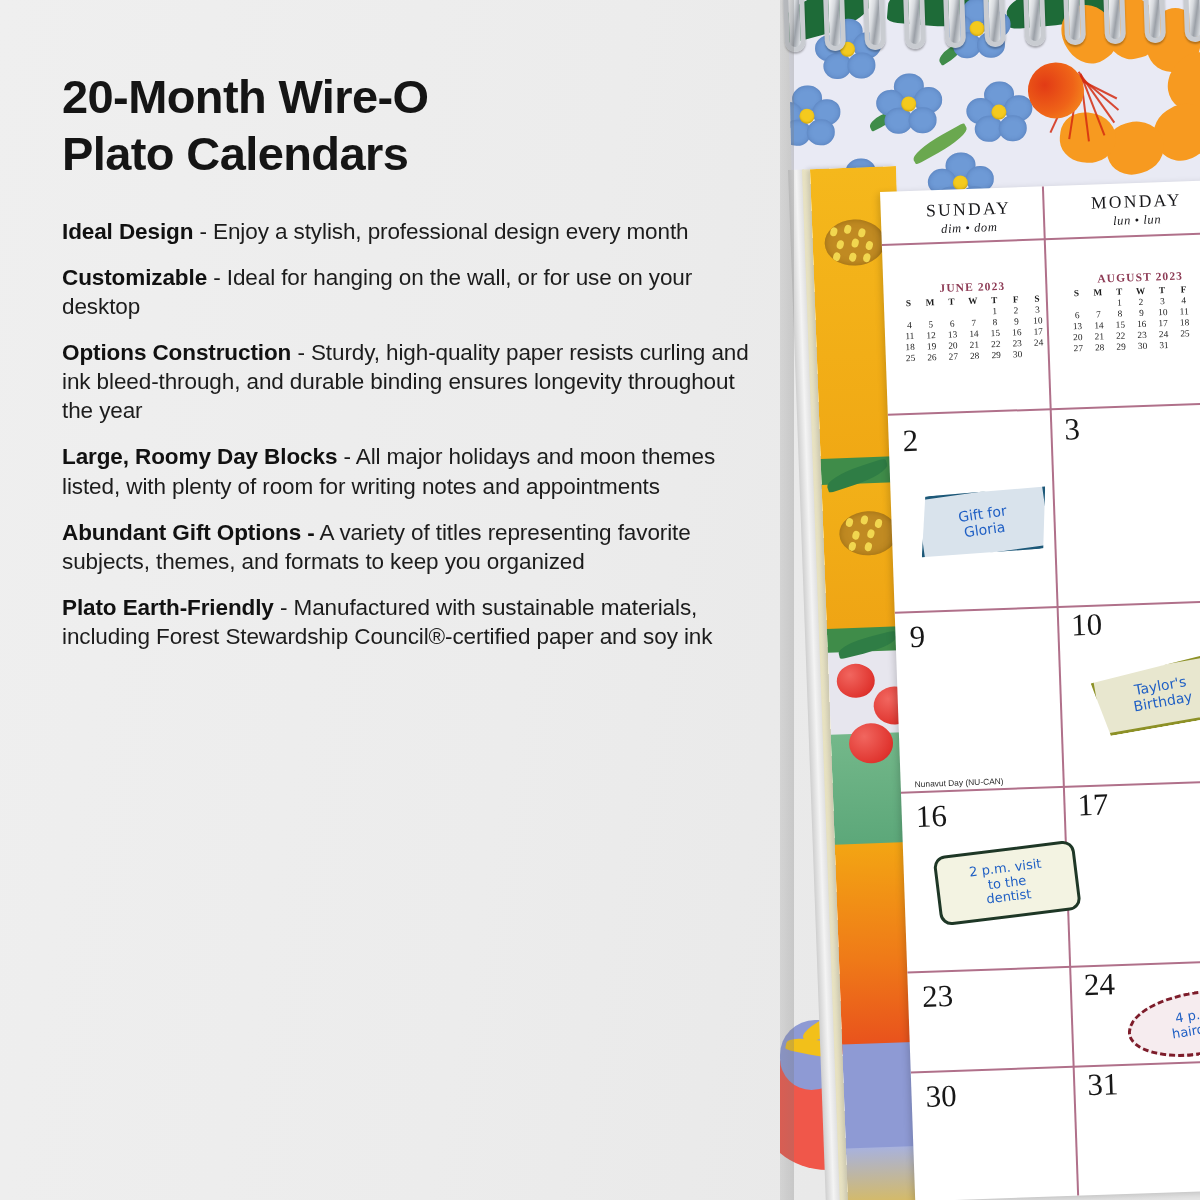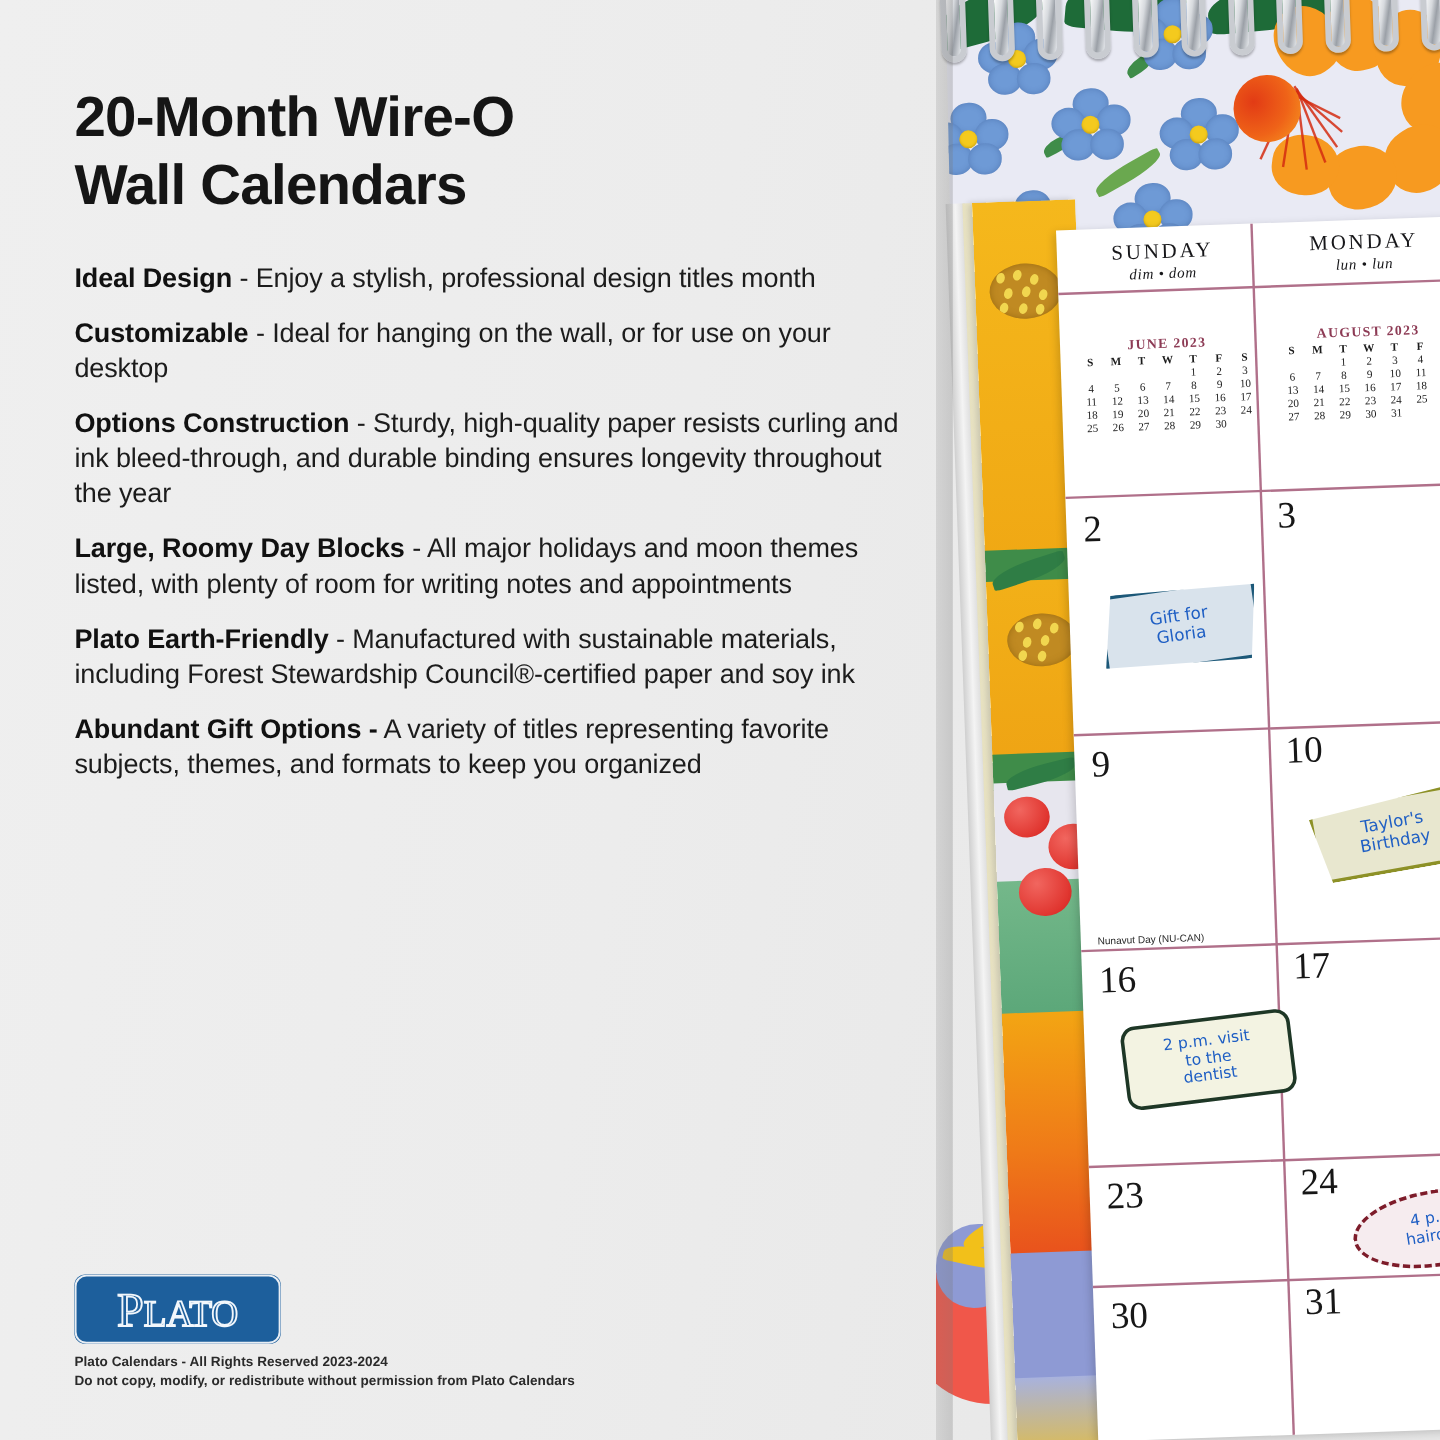--- a/index.html
+++ b/index.html
@@ -344,57 +344,45 @@
 </style>
 </head>
 <body>
 
 <div id="page">
 
   <div id="copy-panel">
 
     <h1 id="page-title">
       <span>20-Month Wire-O</span><br>
-      <span>Wall Calendars</span>
+      <span>Plato Calendars</span>
     </h1>
 
     <div id="feature-list">
       <p class="feature">
-        <span class="f-term">Ideal Design</span><span class="f-desc"> - Enjoy a stylish, professional design titles month</span>
+        <span class="f-term">Ideal Design</span><span class="f-desc"> - Enjoy a stylish, professional design every month</span>
       </p>
       <p class="feature">
         <span class="f-term">Customizable</span><span class="f-desc"> - Ideal for hanging on the wall, or for use on your desktop</span>
       </p>
       <p class="feature">
         <span class="f-term">Options Construction</span><span class="f-desc"> - Sturdy, high-quality paper resists curling and ink bleed-through, and durable binding ensures longevity throughout the year</span>
       </p>
       <p class="feature">
         <span class="f-term">Large, Roomy Day Blocks</span><span class="f-desc"> - All major holidays and moon themes listed, with plenty of room for writing notes and appointments</span>
       </p>
       <p class="feature">
-        <span class="f-term">Plato Earth-Friendly</span><span class="f-desc"> - Manufactured with sustainable materials, including Forest Stewardship Council®-certified paper and soy ink</span>
+        <span class="f-term">Abundant Gift Options -</span><span class="f-desc"> A variety of titles representing favorite subjects, themes, and formats to keep you organized</span>
       </p>
       <p class="feature">
-        <span class="f-term">Abundant Gift Options -</span><span class="f-desc"> A variety of titles representing favorite subjects, themes, and formats to keep you organized</span>
+        <span class="f-term">Plato Earth-Friendly</span><span class="f-desc"> - Manufactured with sustainable materials, including Forest Stewardship Council®-certified paper and soy ink</span>
       </p>
     </div>
   </div>
 
-  <div id="brand-block">
-    <div id="plato-logo">
-      <svg width="172" height="58" viewBox="0 0 172 58">
-        <rect x="1" y="1" width="170" height="56" rx="9" fill="#1d5f9c" stroke="#e9eef4" stroke-width="1.6"></rect>
-        <text x="86" y="43" text-anchor="middle" font-family="Liberation Serif, serif" font-size="40" fill="none" stroke="#f2f7fc" stroke-width="1.5" letter-spacing="0">P<tspan font-size="31">LATO</tspan></text>
-      </svg>
-    </div>
-    <div id="footer-lines">
-      <div>Plato Calendars - All Rights Reserved 2023-2024</div>
-      <div>Do not copy, modify, or redistribute without permission from Plato Calendars</div>
-    </div>
-  </div>
 
   <div id="photo">
     <div id="photo-shadow"></div>
 
     <div id="cover-top" class="art-panel">
 
       <div class="leaf leaf-dark" style="left:-10px; top:-6px;  width:96px; height:40px; transform:rotate(-14deg);"></div>
       <div class="leaf leaf-dark" style="left:100px; top:-12px; width:110px; height:42px; transform:rotate(6deg);"></div>
       <div class="leaf leaf-dark" style="left:218px; top:-10px; width:120px; height:40px; transform:rotate(-4deg);"></div>
 

